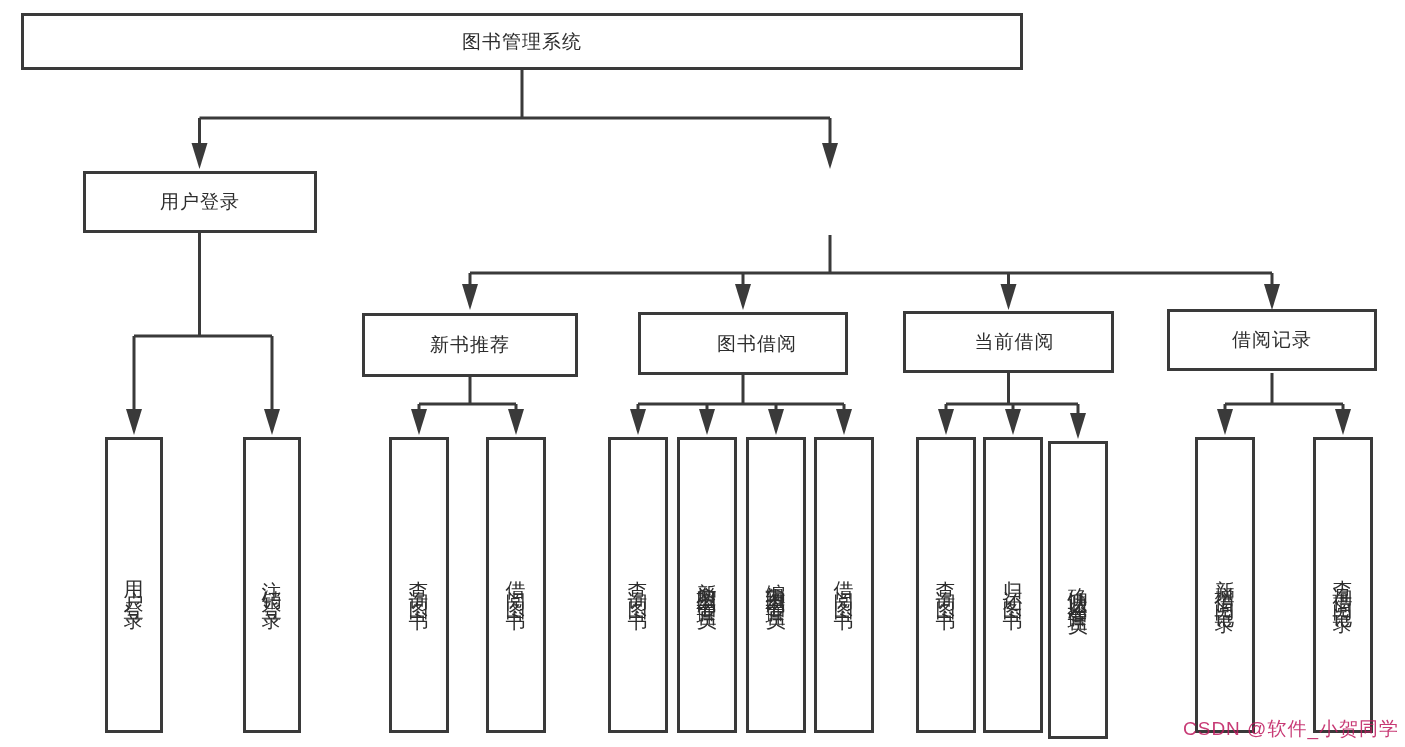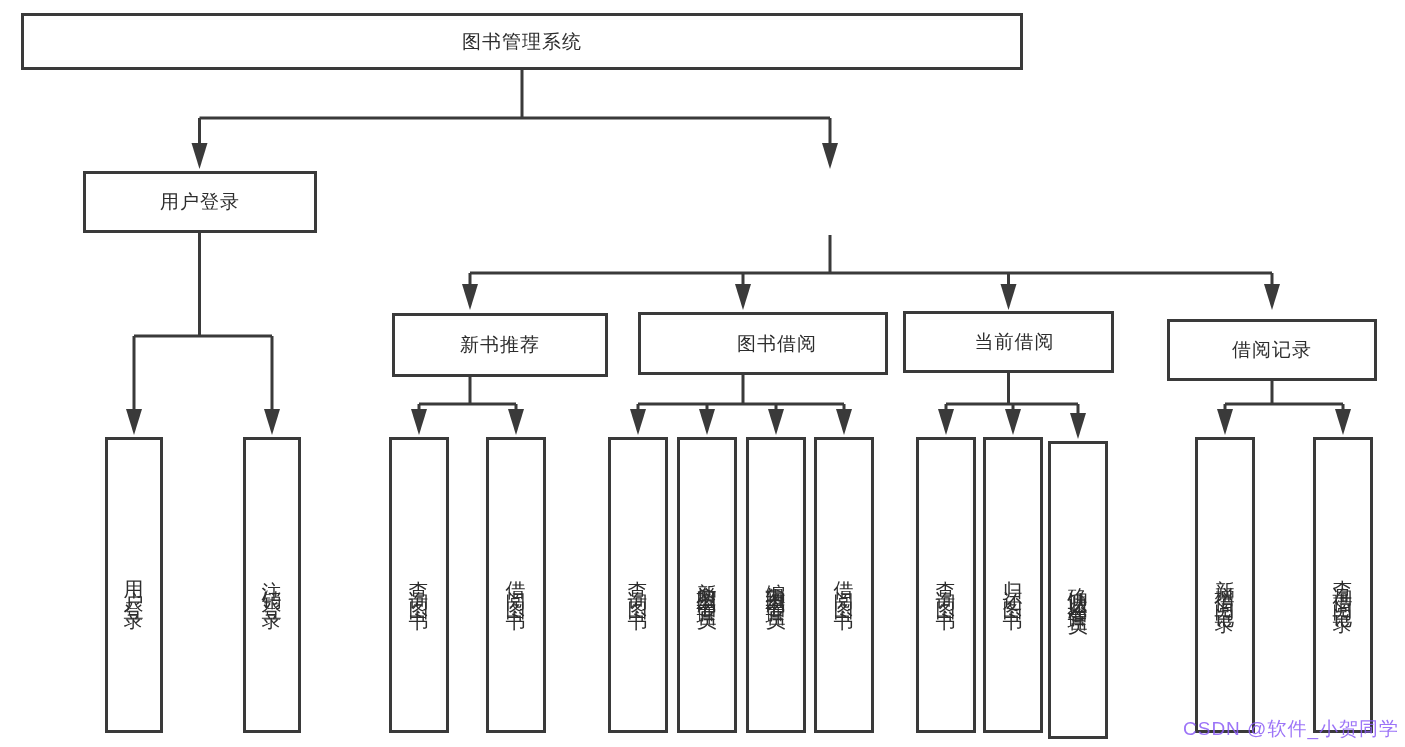--- a/index.html
+++ b/index.html
@@ -45,21 +45,21 @@
     font-size: 20px;
     letter-spacing: 10px;
     line-height: 1;
     white-space: nowrap;
   }
   .watermark {
     position: absolute;
     left: 1183px;
     top: 716px;
     font-size: 19px;
-    color: #8b5cf6;
+    color: #be185d;
     opacity: 0.85;
     letter-spacing: 1px;
     white-space: nowrap;
   }
   svg path { stroke: #3a3a3a; stroke-width: 3; fill: none; }
   svg polygon { fill: #3a3a3a; stroke: none; }
 </style>
 </head>
 <body>
 
@@ -116,30 +116,30 @@
   </svg>
 
   <div class="node" style="left:21px; top:13px; width:1002px; height:57px;">
     <span>图书管理系统</span>
   </div>
 
   <div class="node" style="left:83px; top:171px; width:234px; height:62px;">
     <span>用户登录</span>
   </div>
 
-  <div class="node" style="left:362px; top:313px; width:216px; height:64px;margin-left:30px;">
+  <div class="node" style="left:362px; top:313px; width:216px; height:64px;">
     <span>新书推荐</span>
   </div>
-  <div class="node" style="left:638px; top:312px; width:250px; height:63px;padding-left:28px;">
+  <div class="node" style="left:638px; top:312px; width:210px; height:63px;padding-left:28px;">
     <span>图书借阅</span>
   </div>
   <div class="node" style="left:903px; top:311px; width:211px; height:62px;padding-left:12px;">
     <span>当前借阅</span>
   </div>
-  <div class="node" style="left:1167px; top:319px; width:210px; height:62px;">
+  <div class="node" style="left:1167px; top:309px; width:210px; height:62px;">
     <span>借阅记录</span>
   </div>
 
   <div class="vnode" style="left:105px; top:437px; width:58px; height:296px;">
     <span class="vtext">用户登录</span>
   </div>
   <div class="vnode" style="left:243px; top:437px; width:58px; height:296px;">
     <span class="vtext">注销登录</span>
   </div>
 

